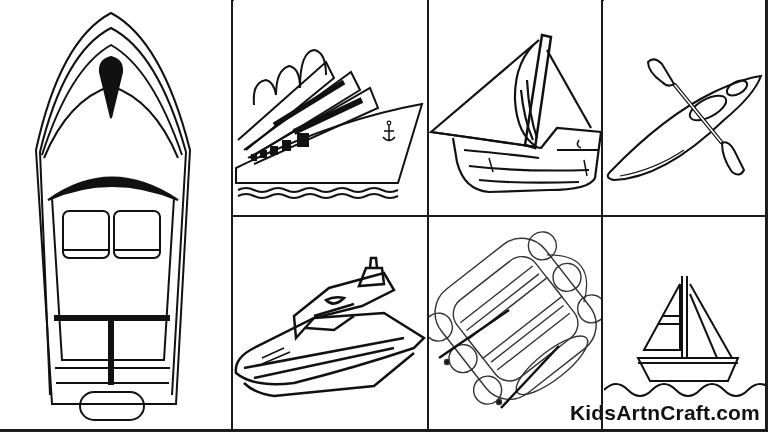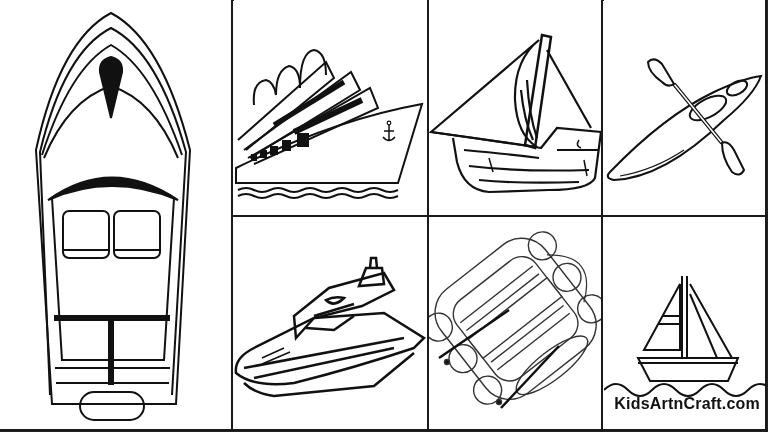--- a/index.html
+++ b/index.html
@@ -2,21 +2,21 @@
 <html><head>
 <meta charset="utf-8">
 <style>
   html,body{margin:0;padding:0;background:#fff;}
   body{width:768px;height:432px;overflow:hidden;position:relative;font-family:"Liberation Sans",sans-serif;}
   .frame{position:absolute;left:0;top:0;width:766px;height:430px;border:1px solid #222;box-sizing:content-box;}
   .cell{position:absolute;box-sizing:border-box;background:#fff;}
   .vline{position:absolute;width:2px;background:#1a1a1a;}
   .hline{position:absolute;height:2px;background:#1a1a1a;}
   .cell svg{position:absolute;left:0;top:0;width:100%;height:100%;}
-  .watermark{position:absolute;right:6px;bottom:18px;font-size:16px;font-weight:bold;color:#111;letter-spacing:0.2px;}
+  .watermark{position:absolute;right:6px;bottom:6px;font-size:21px;font-weight:bold;color:#111;letter-spacing:0.2px;}
 </style>
 </head>
 <body>
 
 <div class="frame"></div>
 
 <div class="cell" style="left:0;top:0;width:232px;height:431px;">
   <svg viewBox="0 0 232 431" fill="none" stroke="#111" stroke-width="2">
     <path d="M52 404 L36 150 Q60 40 111 13 Q162 40 190 150 L176 404 Z"></path>
     <path d="M50 395 L40 152 Q64 52 111 28 Q158 52 186 152 L172 395"></path>

